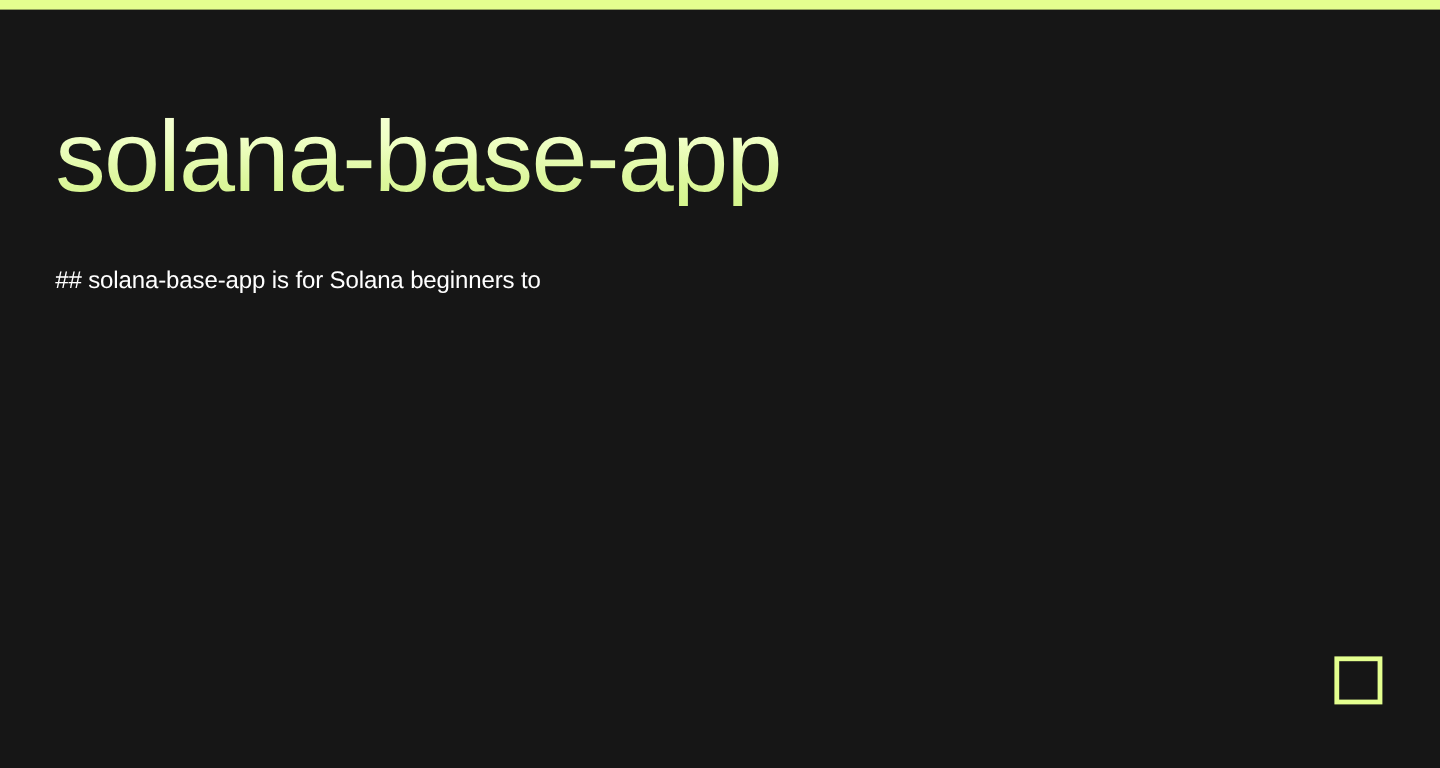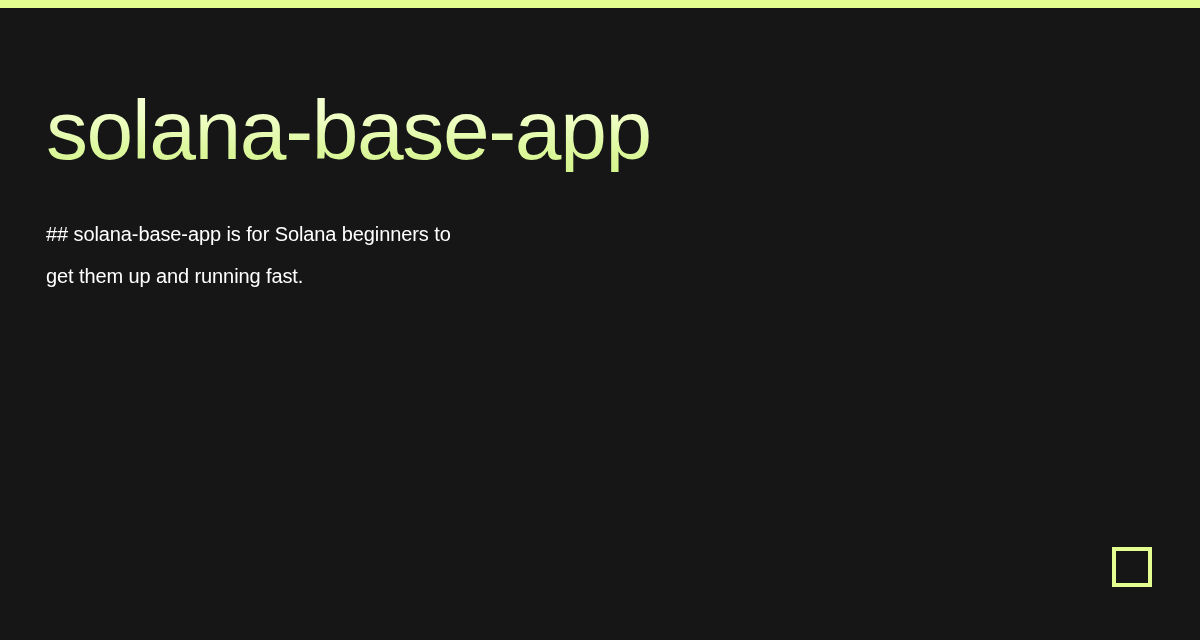--- a/index.html
+++ b/index.html
@@ -100,20 +100,19 @@
 <div class="card">
 
   <div class="top-stripe"></div>
 
   <div class="content">
 
     <h1 class="title">solana-base-app</h1>
 
     <p class="subtitle">
       <span class="line">## solana-base-app is for Solana beginners to</span>
-      <span class="line">get them up and running fast.</span>
     </p>
 
   </div>
 
   <div class="brand-mark"></div>
 
 </div>
 
 </body></html>

